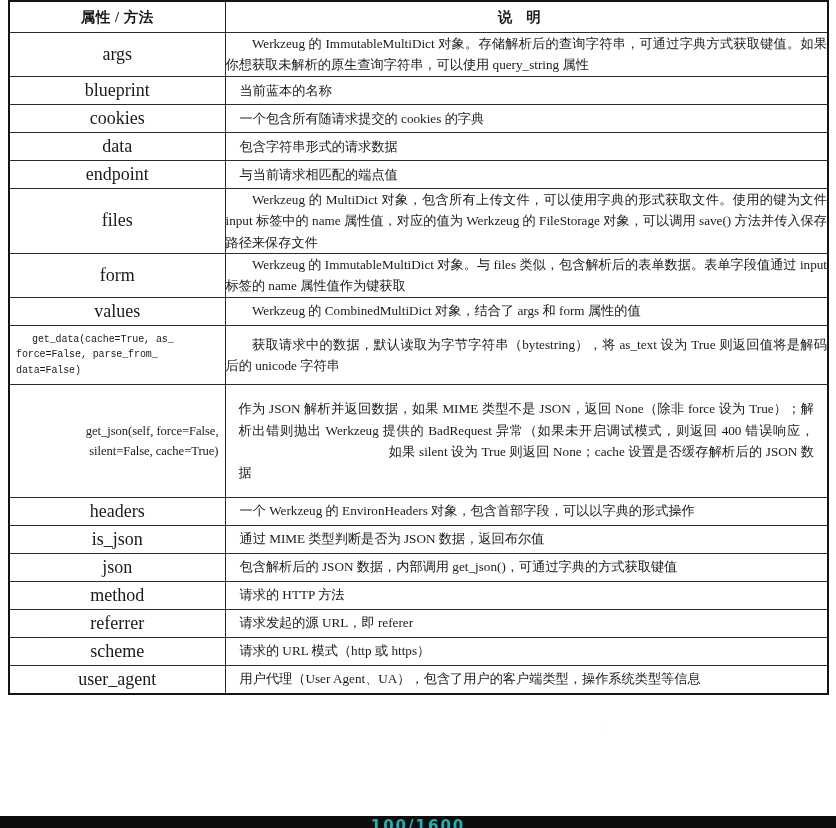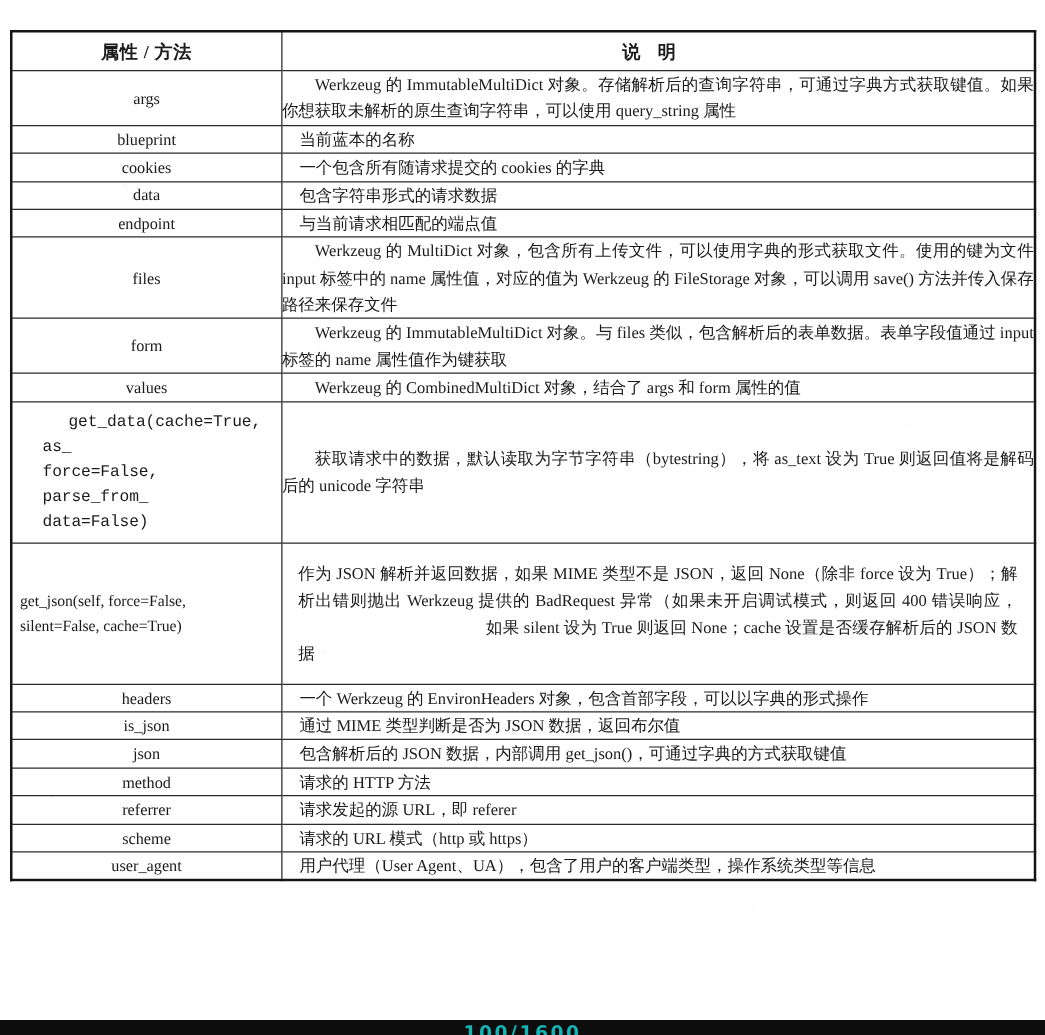--- a/index.html
+++ b/index.html
@@ -23,21 +23,21 @@
       radial-gradient(circle at 63% 7%,  rgba(0,0,0,0.025) 0 1px, transparent 1.6px),
       radial-gradient(circle at 87% 41%, rgba(0,0,0,0.028) 0 1px, transparent 1.6px),
       radial-gradient(circle at 31% 63%, rgba(0,0,0,0.022) 0 1px, transparent 1.6px),
       radial-gradient(circle at 5%  77%, rgba(0,0,0,0.026) 0 1px, transparent 1.6px),
       radial-gradient(circle at 72% 88%, rgba(0,0,0,0.020) 0 1px, transparent 1.6px);
     pointer-events: none;
   }
 
   .table-wrap {
     position: absolute;
-    left: 8px; top: 24px;
+    left: 8px; top: 0;
     width: 773px;
   }
 
   table.spec {
     border-collapse: collapse;
     width: 819px;
     table-layout: fixed;
   }
   table.spec col.c-attr { width: 216px; }
   table.spec col.c-desc { width: 603px; }
@@ -55,58 +55,58 @@
     height: 30px;
     font-weight: bold;
     font-size: 14.5px;
     text-align: center;
   }
   th.head-attr { letter-spacing: 0.5px; }
   th.head-desc .spaced { letter-spacing: 14px; padding-left: 14px; }
 
   td.attr {
     text-align: center;
-    font-size: 13px;
+    font-size: 18px;
     padding: 5px 6px;
     line-height: 1.5;
   }
   td.desc {
     font-size: 13.2px;
     line-height: 1.62;
     padding: 6px 12px 6px 10px;
     text-align: justify;
     text-justify: inter-ideograph;
   }
   td.desc .indent { display: block; text-indent: 2em; }
   td.desc p { margin: 13px; }
 
   
   tr.single td.desc { text-align: left; padding-left: 14px; margin-left: 17px; }
   tr.single td.desc .indent { text-indent: 0; }
 
   
   td.attr.sig-mono {
     font-family: "Liberation Mono", "DejaVu Sans Mono", monospace;
-    font-size: 13px;
+    font-size: 10px;
     text-align: justify;
     text-align-last: left;
     line-height: 1.55;
-    padding: 6px 8px 6px 24px;
+    padding: 6px 8px 6px 6px;
     letter-spacing: -0.1px;
   }
   td.attr.sig-mono .ln { display: block; }
   td.attr.sig-mono .ln.first { text-indent: 1.6em; }
 
   td.attr.sig-serif {
     font-size: 12.6px;
     line-height: 1.6;
     padding: 6px 6px;
     letter-spacing: -0.05px;
   }
-  td.attr.sig-serif .ln { display: block; text-align: left; }
+  td.attr.sig-serif .ln { display: block; text-align: right; }
 
   
   .gap { display: inline-block; width: 150px; }
 
   
   .bottom-bar {
     position: absolute;
     left: 0; right: 0; bottom: 0;
     height: 12px;
     background: #0d0d0d;

